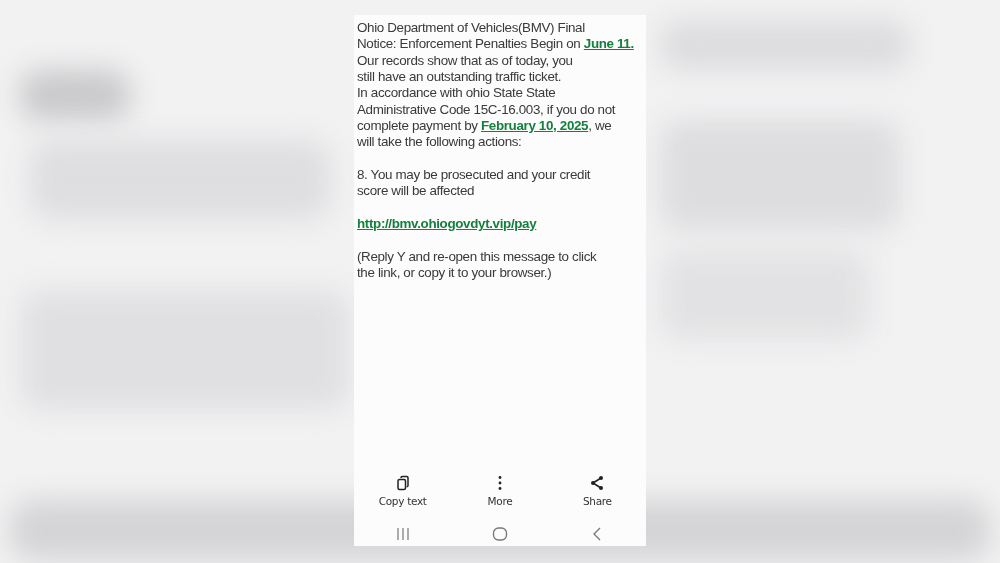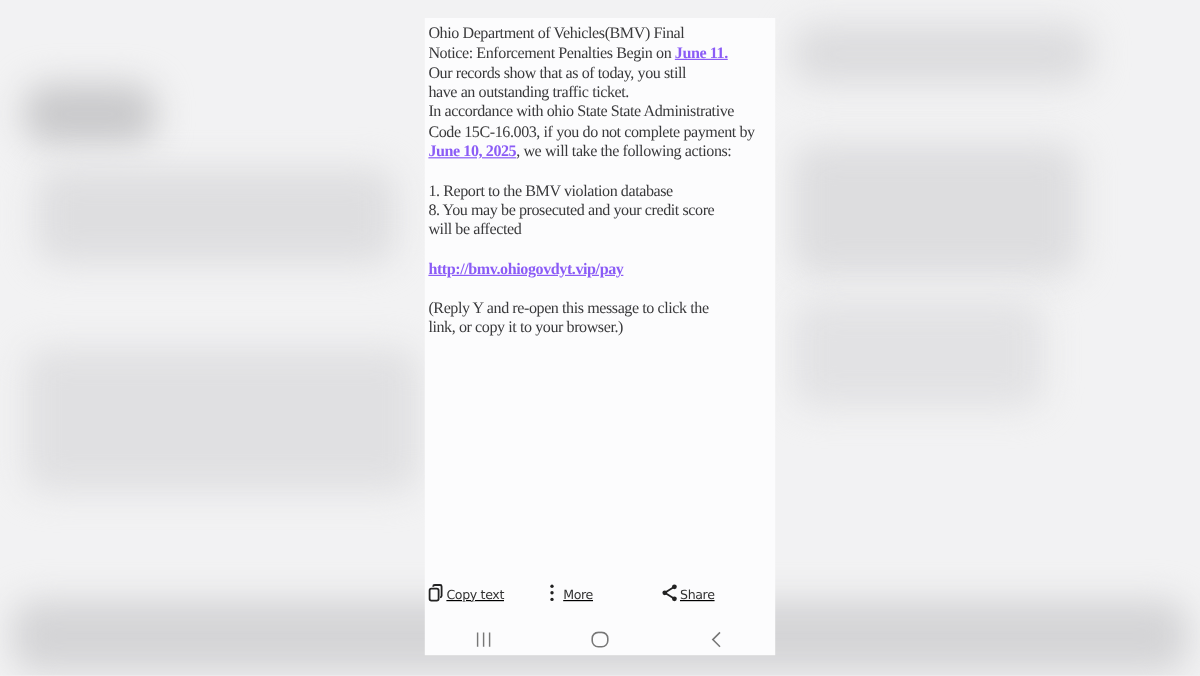--- a/index.html
+++ b/index.html
@@ -10,30 +10,30 @@
   }
   
   .bg-blur { position: absolute; filter: blur(14px); border-radius: 20px; }
   .phone {
     position: absolute; left: 354px; top: 15px; width: 292px; height: 531px;
     background: #fcfcfd; overflow: hidden;
   }
   .msg {
     position: absolute; left: 3px; top: 5px; width: 284px;
     font-size: 13.4px; line-height: 16.35px; color: #3a3a3c;
-    font-family: Liberation Serif, serif; letter-spacing: -0.35px;
+    font-family: Liberation Sans, sans-serif; letter-spacing: -0.35px;
   }
   .msg p { margin: 0; }
   .msg .gap { height: 16.35px; }
-  .u { font-weight: bold; text-decoration: underline; color: #8b5cf6; }
+  .u { font-weight: bold; text-decoration: underline; color: #15803d; }
   .actions {
     position: absolute; left: 0; top: 459px; width: 292px; height: 40px;
     display: flex;
   }
-  .action { flex: 1; display: flex; flex-direction: row; align-items: center; cursor: pointer; text-decoration: underline; }
+  .action { flex: 1; display: flex; flex-direction: column; align-items: center; cursor: pointer; }
   .action .ico { width: 18px; height: 18px; display: flex; align-items: center; justify-content: center; }
   .action .lbl { font-size: 10.5px; color: #333; margin-top: 3px; font-family: "DejaVu Sans", sans-serif; letter-spacing: -0.3px; }
   .nav {
     position: absolute; left: 0; top: 510px; width: 292px; height: 21px;
     display: flex;
   }
   .nav .nb { flex: 1; display: flex; align-items: center; justify-content: center; cursor: pointer; }
 </style>
 </head>
 <body>
@@ -49,24 +49,23 @@
 </div>
 
 <div class="phone">
   <div class="msg">
     <p>
       <span>Ohio Department of Vehicles(BMV) Final</span><br>
       <span>Notice: Enforcement Penalties Begin on </span><span class="u">June 11.</span>
     </p>
     <p style="width:228px;">Our records show that as of today, you still have an outstanding traffic ticket.</p>
     <p style="width:272px;">
-      <span>In accordance with ohio State State Administrative Code 15C-16.003, if you do not complete payment by </span><span class="u">June 10, 2025</span><span>, we will take the following actions:</span>
+      <span>In accordance with ohio State State Administrative Code 15C-16.003, if you do not complete payment by </span><span class="u">February 10, 2025</span><span>, we will take the following actions:</span>
     </p>
     <div class="gap"></div>
-    <p>1. Report to the BMV violation database</p>
     <p style="width:250px;">8. You may be prosecuted and your credit score will be affected</p>
     <div class="gap"></div>
     <p><span class="u" style="cursor:pointer;">http://bmv.ohiogovdyt.vip/pay</span></p>
     <div class="gap"></div>
     <p style="width:256px;">(Reply Y and re-open this message to click the link, or copy it to your browser.)</p>
   </div>
 
   <div class="actions">
     <div class="action">
       <span class="ico">

